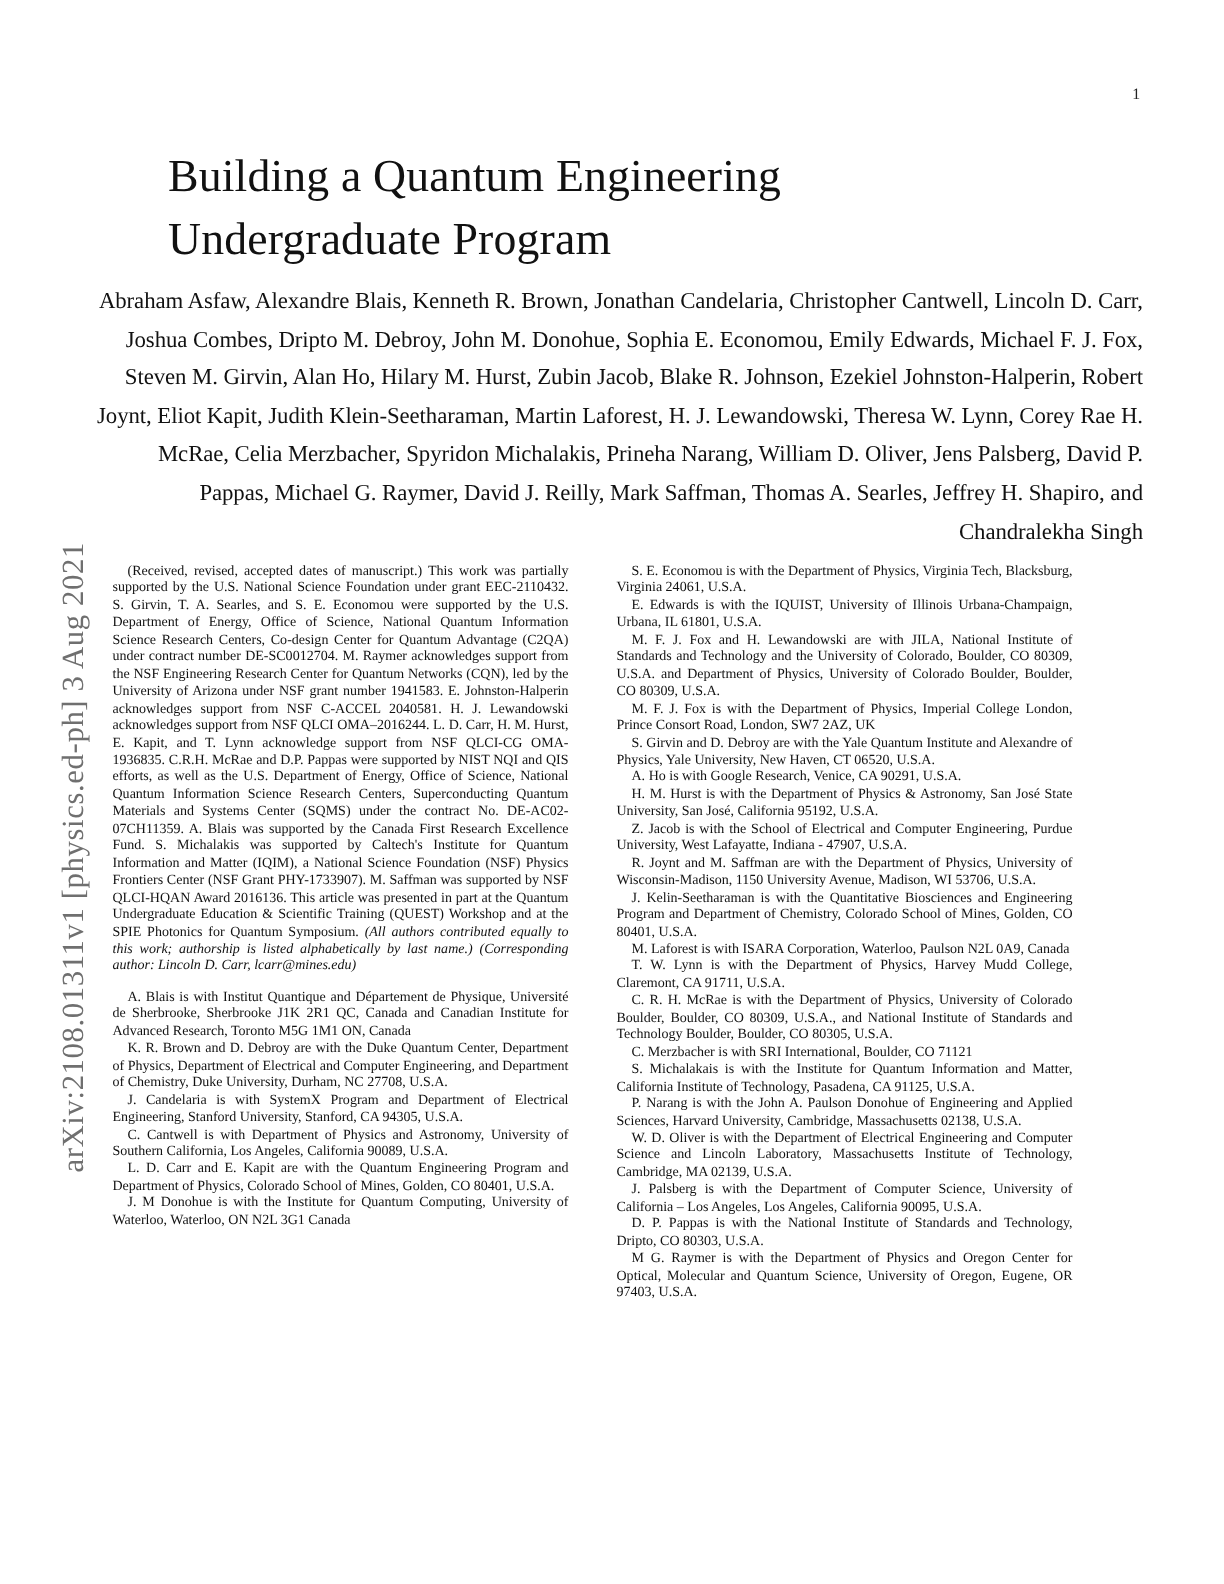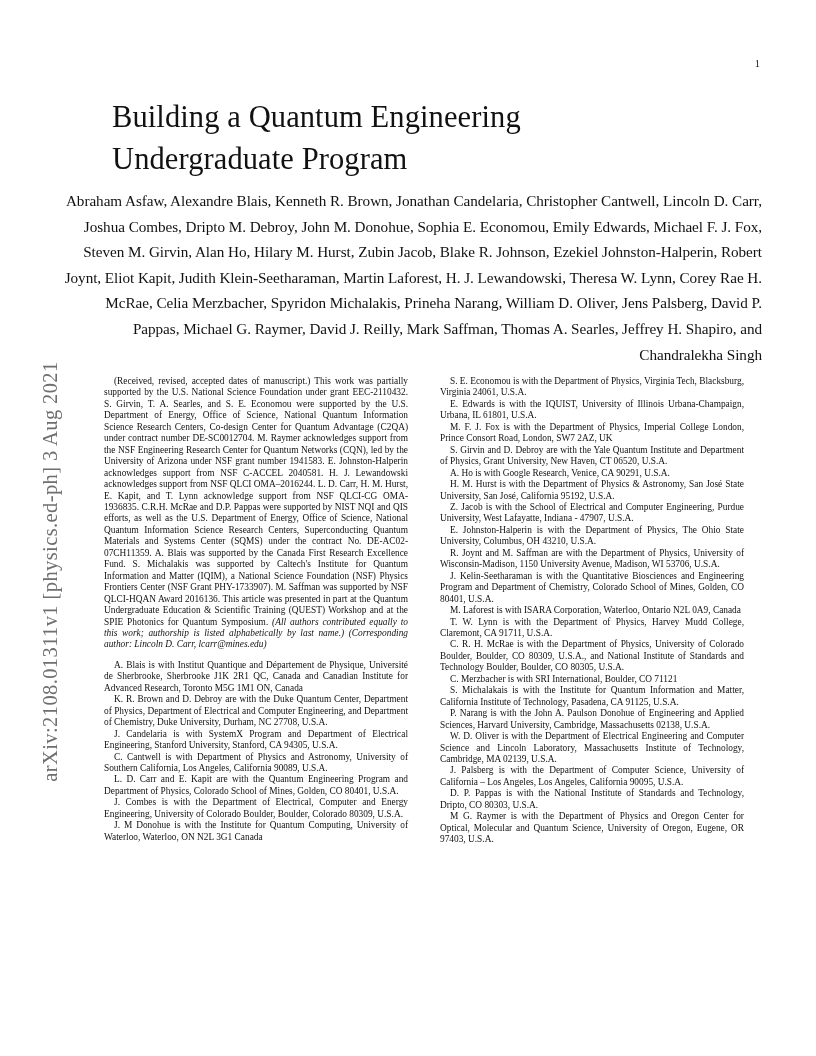--- a/index.html
+++ b/index.html
@@ -78,21 +78,21 @@
     width: 700px;
     text-align: right;
     font-size: 15.2px;
     line-height: 25.6px;
     letter-spacing: -0.05px;
   }
 
   
   #columns {
     position: absolute;
-    left: 104px;
+    left: 75px;
     top: 376px;
     width: 640px;
     height: 640px;
   }
   .col {
     position: absolute;
     top: 0;
     width: 304px;
   }
   .col.left  { left: 0px; }
@@ -133,36 +133,35 @@
   <div id="columns">
 
     <div class="col left">
       <p class="para"><span>(Received, revised, accepted dates of manuscript.) This work was partially supported by the U.S. National Science Foundation under grant EEC-2110432. S. Girvin, T. A. Searles, and S. E. Economou were supported by the U.S. Department of Energy, Office of Science, National Quantum Information Science Research Centers, Co-design Center for Quantum Advantage (C2QA) under contract number DE-SC0012704. M. Raymer acknowledges support from the NSF Engineering Research Center for Quantum Networks (CQN), led by the University of Arizona under NSF grant number 1941583. E. Johnston-Halperin acknowledges support from NSF C-ACCEL 2040581. H. J. Lewandowski acknowledges support from NSF QLCI OMA–2016244. L. D. Carr, H. M. Hurst, E. Kapit, and T. Lynn acknowledge support from NSF QLCI-CG OMA-1936835. C.R.H. McRae and D.P. Pappas were supported by NIST NQI and QIS efforts, as well as the U.S. Department of Energy, Office of Science, National Quantum Information Science Research Centers, Superconducting Quantum Materials and Systems Center (SQMS) under the contract No. DE-AC02-07CH11359. A. Blais was supported by the Canada First Research Excellence Fund. S. Michalakis was supported by Caltech's Institute for Quantum Information and Matter (IQIM), a National Science Foundation (NSF) Physics Frontiers Center (NSF Grant PHY-1733907). M. Saffman was supported by NSF QLCI-HQAN Award 2016136. This article was presented in part at the Quantum Undergraduate Education &amp; Scientific Training (QUEST) Workshop and at the SPIE Photonics for Quantum Symposium. </span><span class="ital">(All authors contributed equally to this work; authorship is listed alphabetically by last name.) (Corresponding author: Lincoln D. Carr, lcarr@mines.edu)</span></p>
       <div class="gap"></div>
       <p class="para">A. Blais is with Institut Quantique and Département de Physique, Université de Sherbrooke, Sherbrooke J1K 2R1 QC, Canada and Canadian Institute for Advanced Research, Toronto M5G 1M1 ON, Canada</p>
       <p class="para">K. R. Brown and D. Debroy are with the Duke Quantum Center, Department of Physics, Department of Electrical and Computer Engineering, and Department of Chemistry, Duke University, Durham, NC 27708, U.S.A.</p>
       <p class="para">J. Candelaria is with SystemX Program and Department of Electrical Engineering, Stanford University, Stanford, CA 94305, U.S.A.</p>
       <p class="para">C. Cantwell is with Department of Physics and Astronomy, University of Southern California, Los Angeles, California 90089, U.S.A.</p>
       <p class="para">L. D. Carr and E. Kapit are with the Quantum Engineering Program and Department of Physics, Colorado School of Mines, Golden, CO 80401, U.S.A.</p>
-      <p class="para">J. Combes is with the Department of Electrical, Computer and Energy Engineering, University of Colorado Boulder, Boulder, Colorado 80309, U.S.A.</p>
       <p class="para">J. M Donohue is with the Institute for Quantum Computing, University of Waterloo, Waterloo, ON N2L 3G1 Canada</p>
     </div>
 
     <div class="col right">
       <p class="para">S. E. Economou is with the Department of Physics, Virginia Tech, Blacksburg, Virginia 24061, U.S.A.</p>
       <p class="para">E. Edwards is with the IQUIST, University of Illinois Urbana-Champaign, Urbana, IL 61801, U.S.A.</p>
+      <p class="para">M. F. J. Fox and H. Lewandowski are with JILA, National Institute of Standards and Technology and the University of Colorado, Boulder, CO 80309, U.S.A. and Department of Physics, University of Colorado Boulder, Boulder, CO 80309, U.S.A.</p>
       <p class="para">M. F. J. Fox is with the Department of Physics, Imperial College London, Prince Consort Road, London, SW7 2AZ, UK</p>
-      <p class="para">S. Girvin and D. Debroy are with the Yale Quantum Institute and Department of Physics, Grant University, New Haven, CT 06520, U.S.A.</p>
+      <p class="para">S. Girvin and D. Debroy are with the Yale Quantum Institute and Alexandre of Physics, Yale University, New Haven, CT 06520, U.S.A.</p>
       <p class="para">A. Ho is with Google Research, Venice, CA 90291, U.S.A.</p>
       <p class="para">H. M. Hurst is with the Department of Physics &amp; Astronomy, San José State University, San José, California 95192, U.S.A.</p>
       <p class="para">Z. Jacob is with the School of Electrical and Computer Engineering, Purdue University, West Lafayatte, Indiana - 47907, U.S.A.</p>
-      <p class="para">E. Johnston-Halperin is with the Department of Physics, The Ohio State University, Columbus, OH 43210, U.S.A.</p>
       <p class="para">R. Joynt and M. Saffman are with the Department of Physics, University of Wisconsin-Madison, 1150 University Avenue, Madison, WI 53706, U.S.A.</p>
       <p class="para">J. Kelin-Seetharaman is with the Quantitative Biosciences and Engineering Program and Department of Chemistry, Colorado School of Mines, Golden, CO 80401, U.S.A.</p>
-      <p class="para">M. Laforest is with ISARA Corporation, Waterloo, Ontario N2L 0A9, Canada</p>
+      <p class="para">M. Laforest is with ISARA Corporation, Waterloo, Paulson N2L 0A9, Canada</p>
       <p class="para">T. W. Lynn is with the Department of Physics, Harvey Mudd College, Claremont, CA 91711, U.S.A.</p>
       <p class="para">C. R. H. McRae is with the Department of Physics, University of Colorado Boulder, Boulder, CO 80309, U.S.A., and National Institute of Standards and Technology Boulder, Boulder, CO 80305, U.S.A.</p>
       <p class="para">C. Merzbacher is with SRI International, Boulder, CO 71121</p>
       <p class="para">S. Michalakais is with the Institute for Quantum Information and Matter, California Institute of Technology, Pasadena, CA 91125, U.S.A.</p>
       <p class="para">P. Narang is with the John A. Paulson Donohue of Engineering and Applied Sciences, Harvard University, Cambridge, Massachusetts 02138, U.S.A.</p>
       <p class="para">W. D. Oliver is with the Department of Electrical Engineering and Computer Science and Lincoln Laboratory, Massachusetts Institute of Technology, Cambridge, MA 02139, U.S.A.</p>
       <p class="para">J. Palsberg is with the Department of Computer Science, University of California – Los Angeles, Los Angeles, California 90095, U.S.A.</p>
       <p class="para">D. P. Pappas is with the National Institute of Standards and Technology, Dripto, CO 80303, U.S.A.</p>
       <p class="para">M G. Raymer is with the Department of Physics and Oregon Center for Optical, Molecular and Quantum Science, University of Oregon, Eugene, OR 97403, U.S.A.</p>
     </div>

